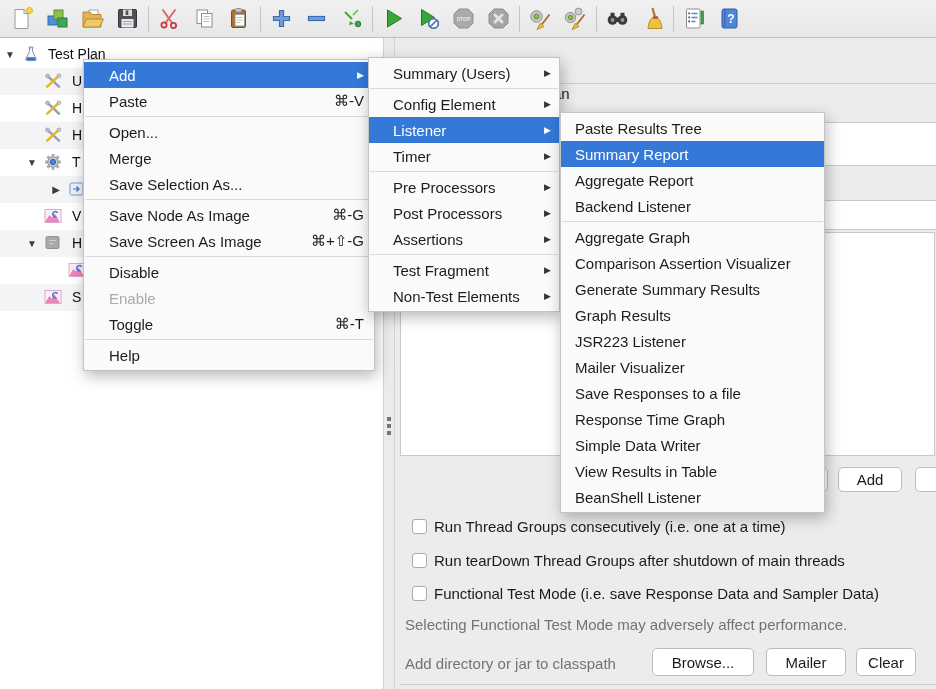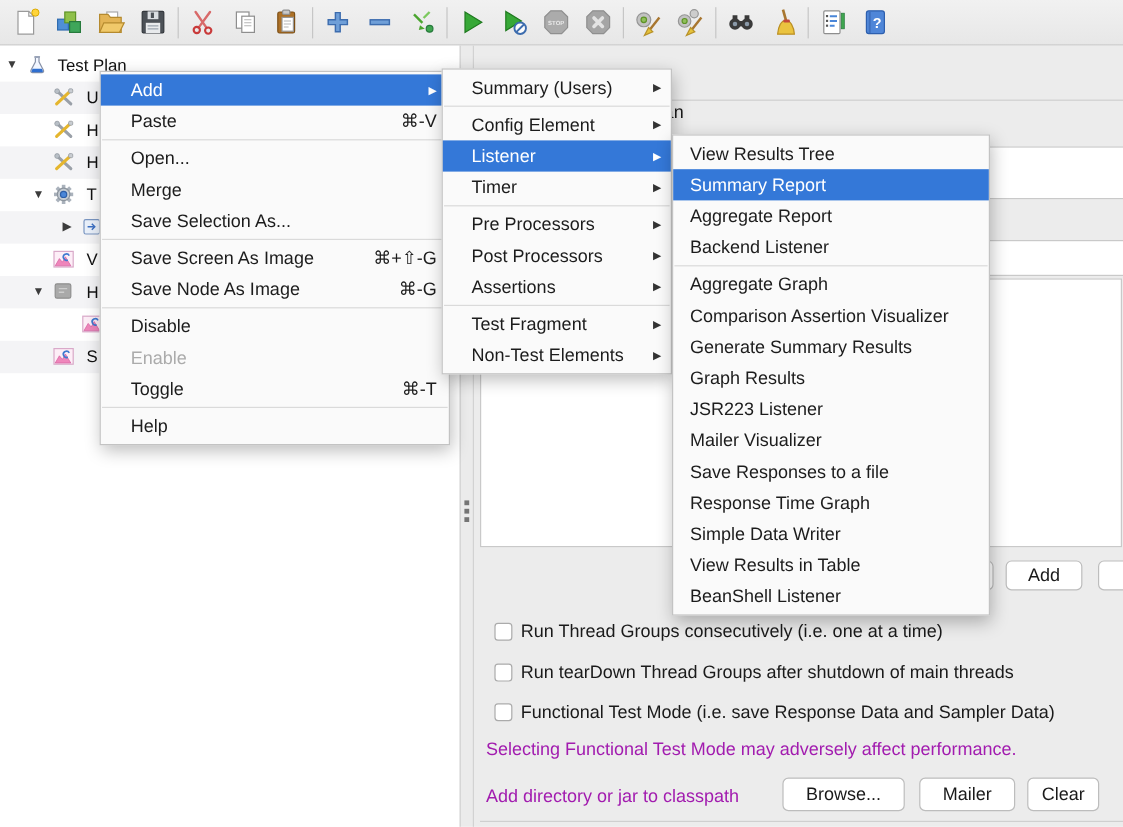--- a/index.html
+++ b/index.html
@@ -41,21 +41,21 @@
   .hline{position:absolute;height:1px;background:#cfcfcf}
   .page-title{position:absolute;left:113px;top:47px;font-size:15px;color:#1c1c1c;white-space:nowrap}
   .field{position:absolute;left:5px;width:536px;background:#fff;border-top:1px solid #c9c9c9;border-bottom:1px solid #c9c9c9}
   .udv-table{position:absolute;left:5px;top:194px;width:535px;height:224px;background:#fff;border:1px solid #c9c9c9;box-sizing:border-box}
   .btn{background:#fff;border:1px solid #bdbdbd;border-radius:5px;font-size:15px;color:#1a1a1a;
     display:flex;align-items:center;justify-content:center;box-sizing:border-box;white-space:nowrap}
   .btn-row .btn{position:absolute;height:25px}
   .cb-row{position:absolute;left:17px;display:flex;align-items:center;height:18px}
   .cbx{width:15px;height:15px;background:#fff;border:1px solid #ababab;border-radius:3px;box-sizing:border-box}
   .cb-lbl{margin-left:7px;font-size:15px;color:#1a1a1a;white-space:nowrap}
-  .plain-text{position:absolute;font-size:15px;color:#a21caf;white-space:nowrap}
+  .plain-text{position:absolute;font-size:15px;color:#737373;white-space:nowrap}
 
   
   .menu{position:absolute;background:#fafafa;border:1px solid #c3c3c3;box-sizing:border-box;
     padding:2px 0;box-shadow:2px 5px 14px rgba(0,0,0,.28)}
   #context-menu{left:83px;top:59px;width:292px;z-index:20}
   #add-submenu{left:368px;top:57px;width:192px;z-index:21}
   #listener-submenu{left:560px;top:112px;width:265px;z-index:22}
   .menu-row{height:26px;display:flex;align-items:center;font-size:15px;color:#1c1c1c;white-space:nowrap;box-sizing:border-box}
   #context-menu .menu-row{padding:0 10px 0 25px}
   #add-submenu .menu-row{padding:0 8px 0 24px}
@@ -402,27 +402,27 @@
       <span class="lbl">Open...</span>
     </div>
     <div class="menu-row">
       <span class="lbl">Merge</span>
     </div>
     <div class="menu-row">
       <span class="lbl">Save Selection As...</span>
     </div>
     <div class="menu-sep"></div>
     <div class="menu-row">
+      <span class="lbl">Save Node As Image</span>
+      <span class="sc">⌘-G</span>
+    </div>
+    <div class="menu-row">
       <span class="lbl">Save Screen As Image</span>
       <span class="sc">⌘+⇧-G</span>
     </div>
-    <div class="menu-row">
-      <span class="lbl">Save Node As Image</span>
-      <span class="sc">⌘-G</span>
-    </div>
     <div class="menu-sep"></div>
     <div class="menu-row">
       <span class="lbl">Disable</span>
     </div>
     <div class="menu-row dis">
       <span class="lbl">Enable</span>
     </div>
     <div class="menu-row">
       <span class="lbl">Toggle</span>
       <span class="sc">⌘-T</span>
@@ -468,21 +468,21 @@
       <span class="lbl">Test Fragment</span>
       <span class="arr">▶</span>
     </div>
     <div class="menu-row">
       <span class="lbl">Non-Test Elements</span>
       <span class="arr">▶</span>
     </div>
   </div>
 <div class="menu" id="listener-submenu">
     <div class="menu-row">
-      <span class="lbl">View Results Tree</span>
+      <span class="lbl">Paste Results Tree</span>
     </div>
     <div class="menu-row hl">
       <span class="lbl">Summary Report</span>
     </div>
     <div class="menu-row">
       <span class="lbl">Aggregate Report</span>
     </div>
     <div class="menu-row">
       <span class="lbl">Backend Listener</span>
     </div>

